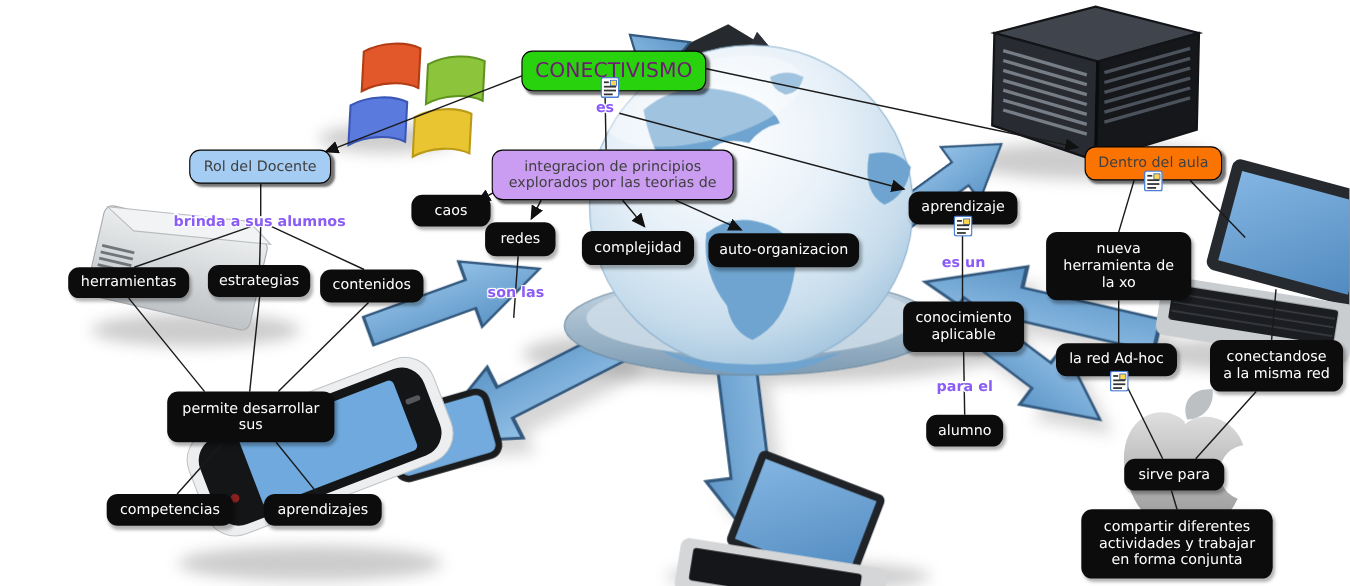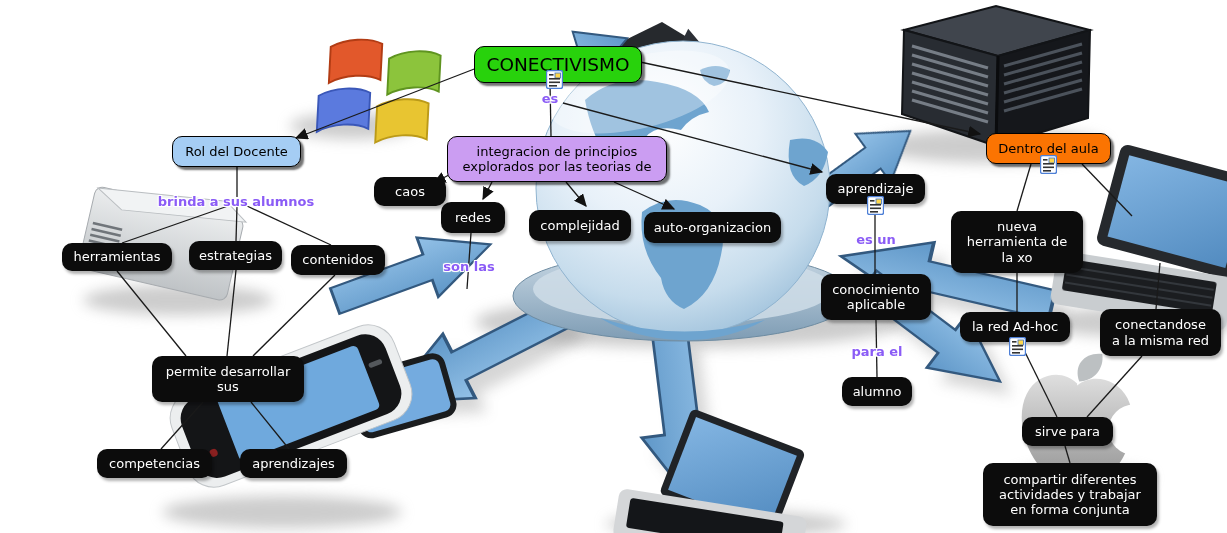--- a/index.html
+++ b/index.html
@@ -3,22 +3,22 @@
 <meta charset="utf-8">
 <style>
   html,body{margin:0;padding:0;background:#fff;}
   #canvas{position:relative;width:1227px;height:533px;overflow:hidden;background:#fff;
           font-family:"DejaVu Sans","Liberation Sans",sans-serif;}
   #canvas svg{position:absolute;left:0;top:0;}
   .node{position:absolute;display:flex;align-items:center;justify-content:center;
         text-align:center;font-size:13px;line-height:1.18;border-radius:10px;
         box-sizing:border-box;padding:2px 5px;white-space:pre-line;z-index:30;}
   .n-black{background:#0c0c0c;color:#ffffff;box-shadow:2px 3px 3px rgba(0,0,0,.30);}
-  .n-colored{border:1.6px solid #000;color:#000000;box-shadow:3px 3px 2px rgba(0,0,0,.55);}
-  .n-green{background:#28d20c;color:#000000;font-size:18.5px;white-space:nowrap;}
+  .n-colored{border:1.6px solid #000;color:#404040;box-shadow:3px 3px 2px rgba(0,0,0,.55);}
+  .n-green{background:#28d20c;color:#701a75;font-size:18.5px;white-space:nowrap;}
   .n-purple{background:#cb9df2;}
   .n-blue{background:#a5cdf4;}
   .n-orange{background:#fb7402;}
   .link-label{position:absolute;transform:translateX(-50%);color:#8b5cf6;font-weight:bold;
         font-size:13px;white-space:nowrap;z-index:25;
         text-shadow:-1px -1px 0 #fff,1px -1px 0 #fff,-1px 1px 0 #fff,1px 1px 0 #fff,0 0 3px #fff;}
   .note-icon{position:absolute;width:17px;height:19px;z-index:35;}
   #lines{z-index:20;}
   #bg{z-index:1;}
 </style>

